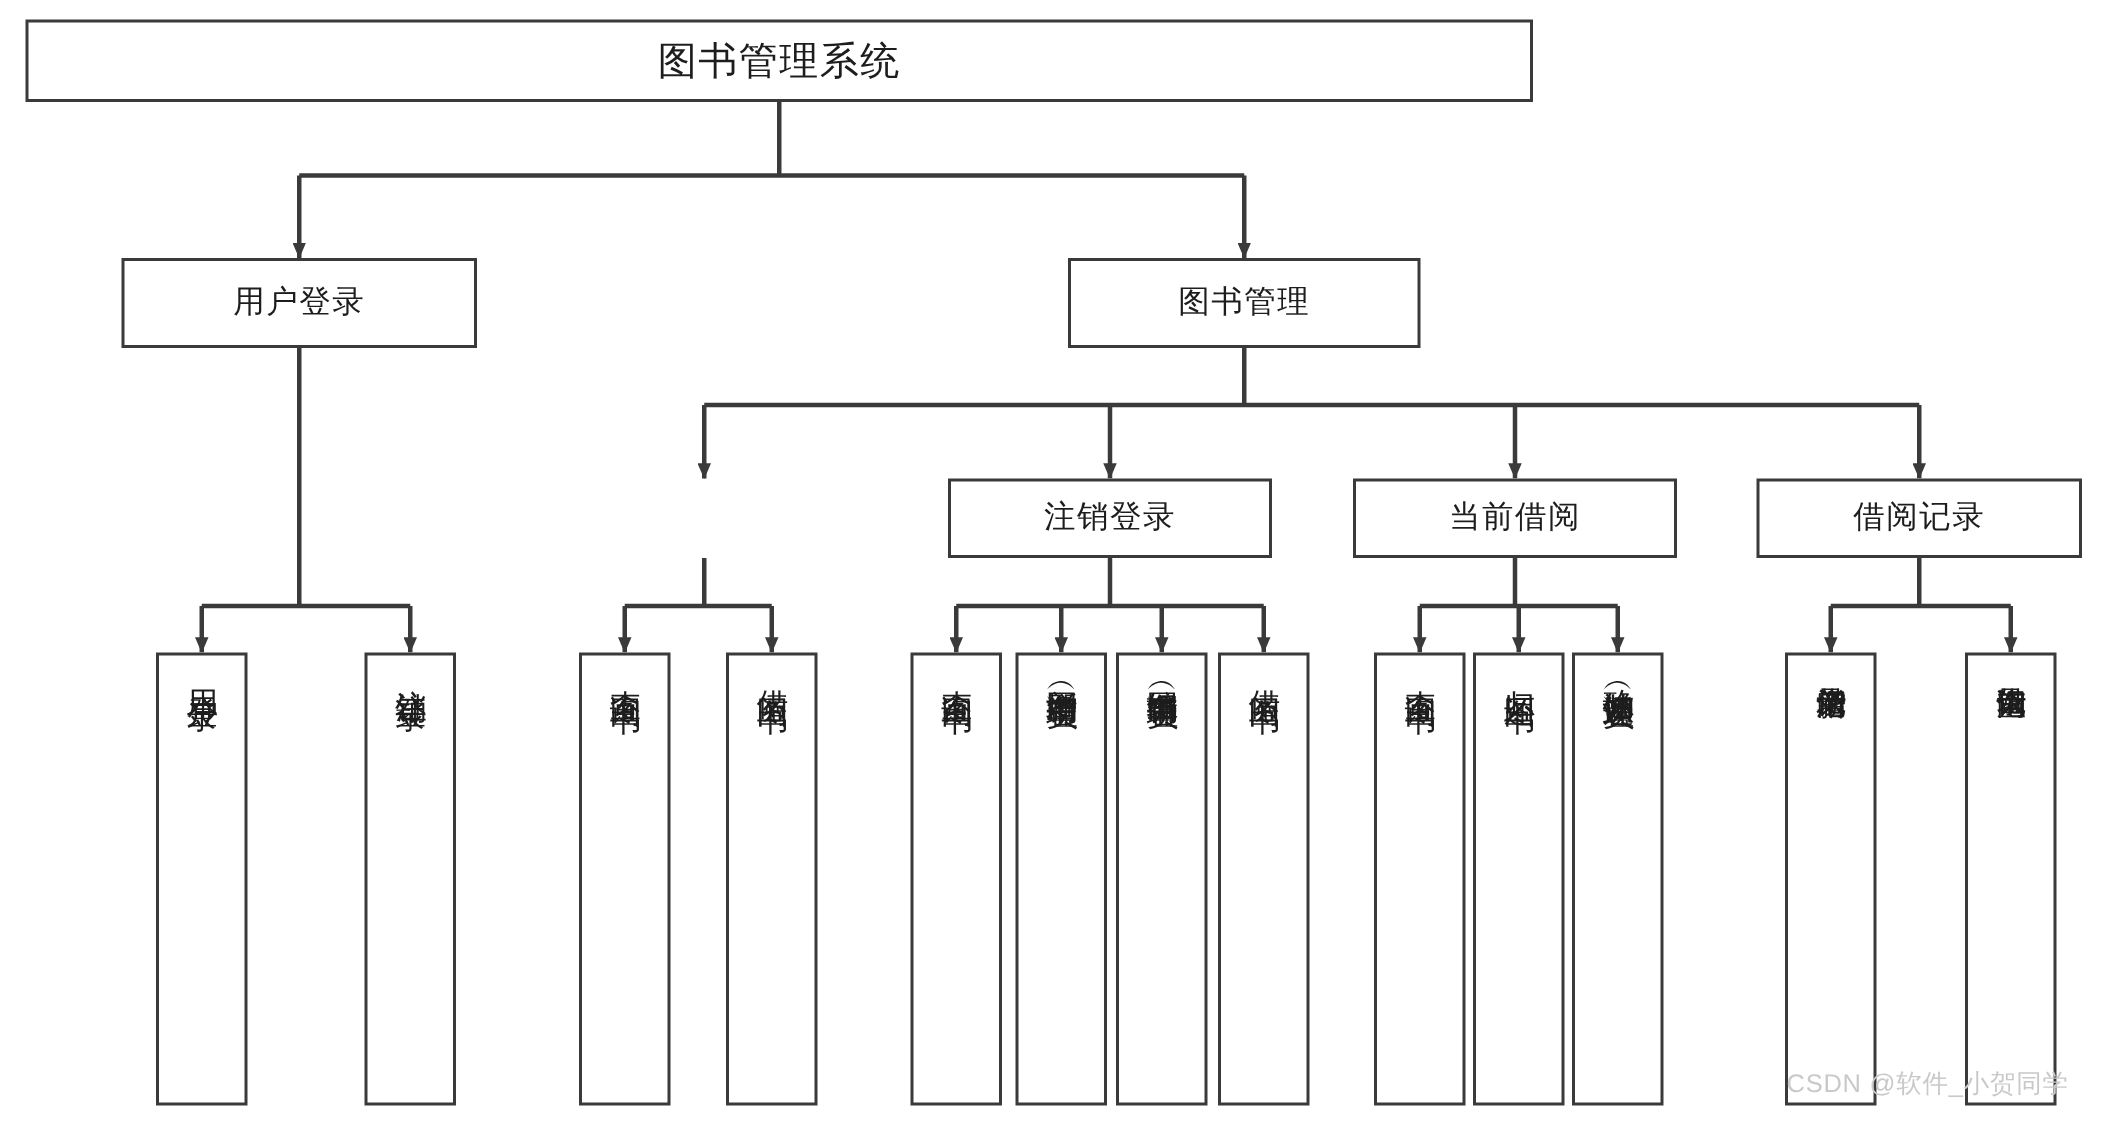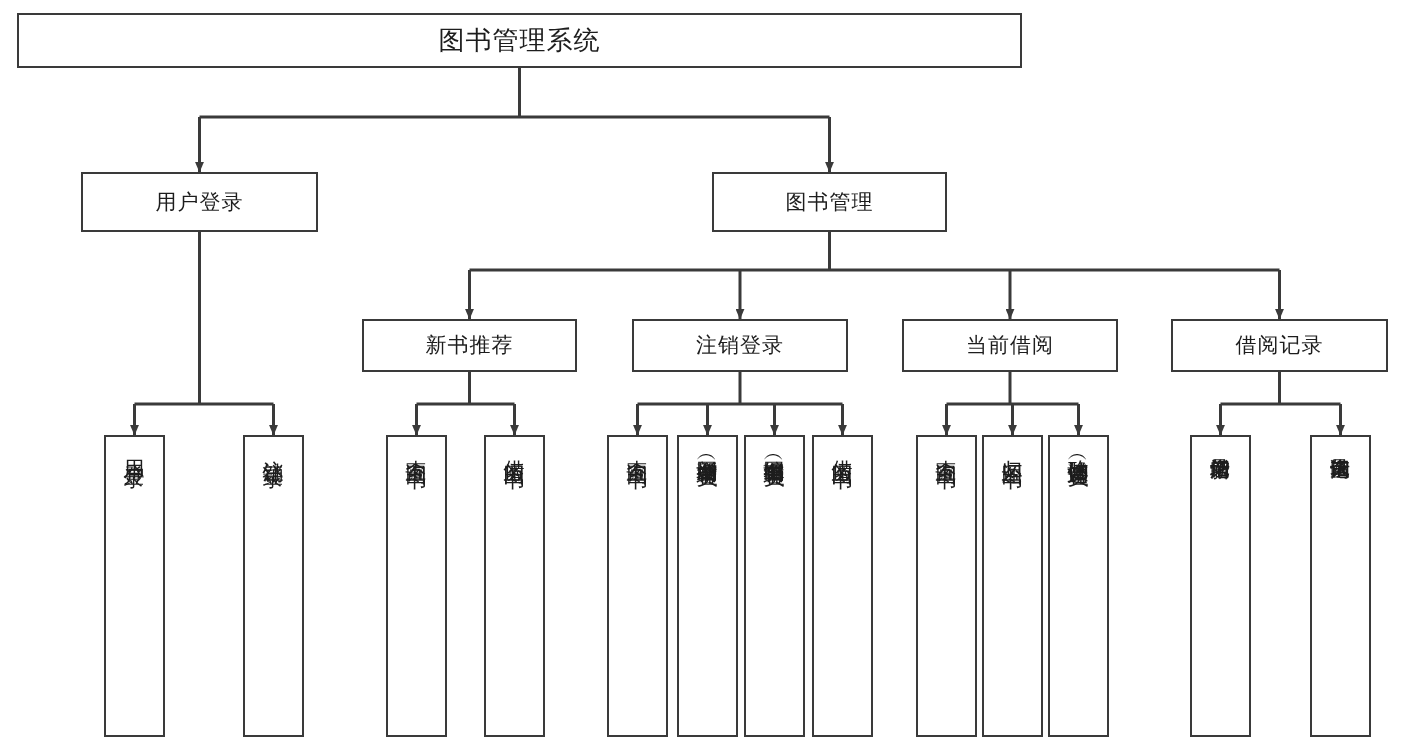--- a/index.html
+++ b/index.html
@@ -117,23 +117,20 @@
     <span class="node-label">图书管理系统</span>
   </div>
 
   <div class="node horiz" style="left: 81px; top: 172px; width: 237px; height: 60px;">
     <span class="node-label">用户登录</span>
   </div>
   <div class="node horiz" style="left: 712px; top: 172px; width: 235px; height: 60px;">
     <span class="node-label">图书管理</span>
   </div>
 
-  <div class="node horiz" style="left: 362px; top: 319px; width: 215px; height: 53px;">
-    <span class="node-label">新书推荐</span>
-  </div>
   <div class="node horiz" style="left: 632px; top: 319px; width: 216px; height: 53px;">
     <span class="node-label">注销登录</span>
   </div>
   <div class="node horiz" style="left: 902px; top: 319px; width: 216px; height: 53px;">
     <span class="node-label">当前借阅</span>
   </div>
   <div class="node horiz" style="left: 1171px; top: 319px; width: 217px; height: 53px;">
     <span class="node-label">借阅记录</span>
   </div>
 
@@ -174,13 +171,14 @@
     <span class="node-label">确认归还（管理员）</span>
   </div>
 
   <div class="node vert tight" style="left: 1190px; top: 435px; width: 61px; height: 302px;">
     <span class="node-label">新增借阅记录</span>
   </div>
   <div class="node vert tight" style="left: 1310px; top: 435px; width: 61px; height: 302px;">
     <span class="node-label">查询借阅记录</span>
   </div>
 
+  <div id="watermark">CSDN @软件_小贺同学</div>
 </div>
 
 </body></html>

